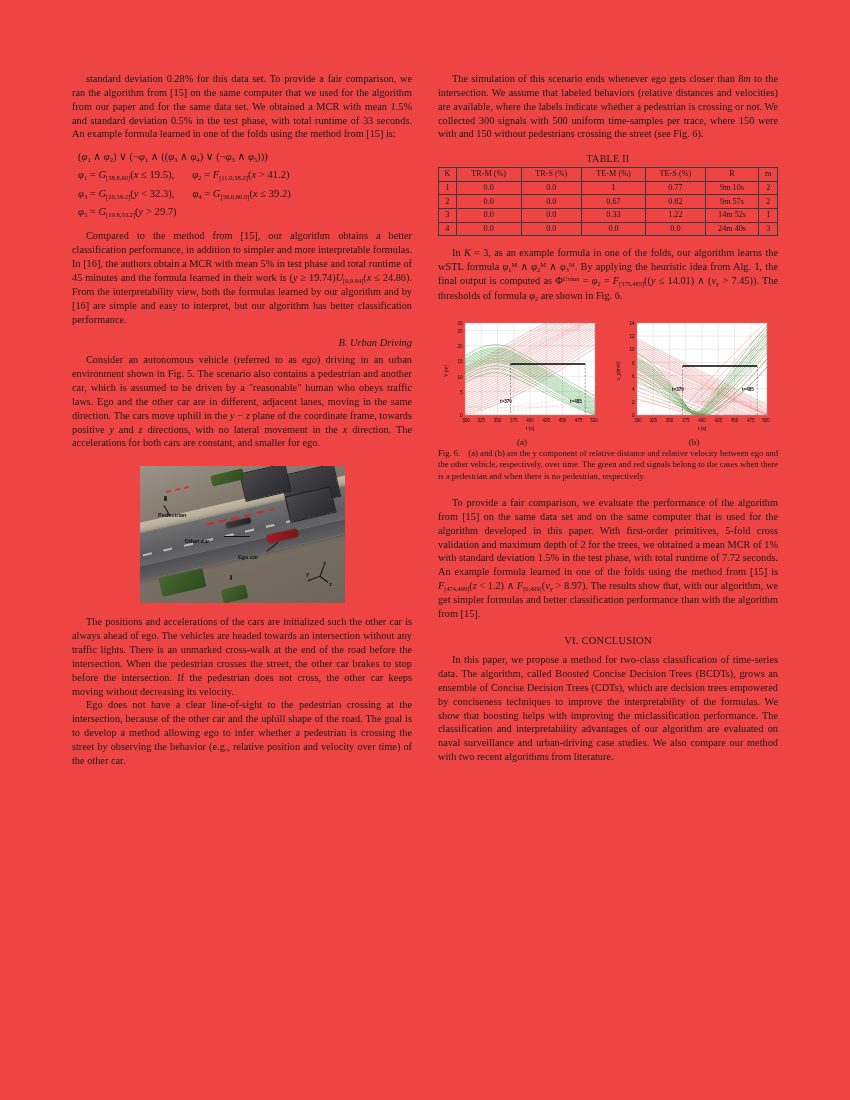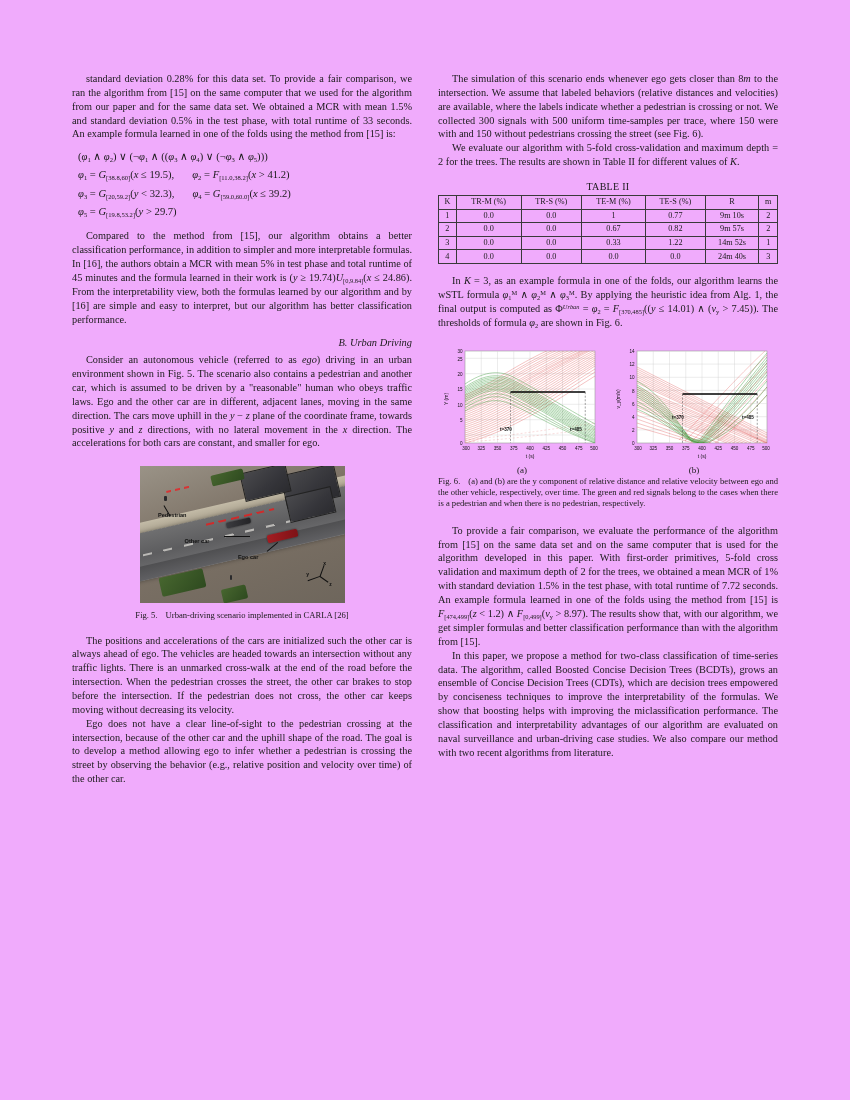--- a/index.html
+++ b/index.html
@@ -13,21 +13,21 @@
     font-family: "Liberation Serif", serif;
     color: #1a1a1a;
     position: relative;
     overflow: hidden;
   }
   .page {
     position: absolute;
     left: 0; top: 0;
     width: 850px;
     height: 1100px;
-    background: #f0abfc;
+    background: #ef4444;
   }
   .columns {
     position: absolute;
     left: 72px;
     top: 72px;
     width: 706px;
     display: flex;
     gap: 26px;
   }
   .col {
@@ -320,34 +320,32 @@
           <div class="lbl lbl-ego">Ego car</div>
           <div class="axes">
             <div class="axline" style="left:14px; top:16px; width:12px; transform:rotate(-70deg);"></div>
             <div class="axline" style="left:14px; top:16px; width:13px; transform:rotate(160deg);"></div>
             <div class="axline" style="left:14px; top:16px; width:10px; transform:rotate(35deg);"></div>
             <span style="left:17px; top:0px;">x</span>
             <span style="left:0px; top:11px;">y</span>
             <span style="left:23px; top:21px;">z</span>
           </div>
         </div>
-        <p class="fig-cap fig-cap-center"><span class="fignum">Fig. 5.</span><span>Urban-driving scenario implemented in CARLA [26]</span></p>
       </div>
 
       <p style="margin-top:12px;">The positions and accelerations of the cars are initialized such the other car is always ahead of ego. The vehicles are headed towards an intersection without any traffic lights. There is an unmarked cross-walk at the end of the road before the intersection. When the pedestrian crosses the street, the other car brakes to stop before the intersection. If the pedestrian does not cross, the other car keeps moving without decreasing its velocity.</p>
 
       <p>Ego does not have a clear line-of-sight to the pedestrian crossing at the intersection, because of the other car and the uphill shape of the road. The goal is to develop a method allowing ego to infer whether a pedestrian is crossing the street by observing the behavior (e.g., relative position and velocity over time) of the other car.</p>
 
     </div>
 
     <div class="col">
 
       <p>The simulation of this scenario ends whenever ego gets closer than 8<span class="mi">m</span> to the intersection. We assume that labeled behaviors (relative distances and velocities) are available, where the labels indicate whether a pedestrian is crossing or not. We collected 300 signals with 500 uniform time-samples per trace, where 150 were with and 150 without pedestrians crossing the street (see Fig. 6).</p>
 
-      <p>We evaluate our algorithm with 5-fold cross-validation and maximum depth = 2 for the trees. The results are shown in Table II for different values of <span class="mi">K</span>.</p>
 
       <div class="table-title">TABLE II</div>
       <table class="t2">
         <thead>
           <tr>
             <th>K</th>
             <th>TR-M (%)</th>
             <th>TR-S (%)</th>
             <th>TE-M (%)</th>
             <th>TE-S (%)</th>
@@ -620,18 +618,19 @@
             <text class="axfont" x="9" y="54" text-anchor="middle" transform="rotate(-90 9 54)">v_y(m/s)</text>
           </svg>
           <div class="plot-sub">(b)</div>
         </div>
       </div>
 
       <p class="fig-cap" style="margin-top:1px;"><span class="fignum">Fig. 6.</span><span>(a) and (b) are the y component of relative distance and relative velocity between ego and the other vehicle, respectively, over time. The green and red signals belong to the cases when there is a pedestrian and when there is no pedestrian, respectively.</span></p>
 
       <p style="margin-top:14px;">To provide a fair comparison, we evaluate the performance of the algorithm from [15] on the same data set and on the same computer that is used for the algorithm developed in this paper. With first-order primitives, 5-fold cross validation and maximum depth of 2 for the trees, we obtained a mean MCR of 1% with standard deviation 1.5% in the test phase, with total runtime of 7.72 seconds. An example formula learned in one of the folds using the method from [15] is <span class="mi">F</span><sub>[474,499]</sub>(<span class="mi">z</span> &lt; 1.2) ∧ <span class="mi">F</span><sub>[0,499]</sub>(<span class="mi">v</span><sub>y</sub> &gt; 8.97). The results show that, with our algorithm, we get simpler formulas and better classification performance than with the algorithm from [15].</p>
 
+      <p class="sec-head-c">VI.  CONCLUSION</p>
 
       <p>In this paper, we propose a method for two-class classification of time-series data. The algorithm, called Boosted Concise Decision Trees (BCDTs), grows an ensemble of Concise Decision Trees (CDTs), which are decision trees empowered by conciseness techniques to improve the interpretability of the formulas. We show that boosting helps with improving the miclassification performance. The classification and interpretability advantages of our algorithm are evaluated on naval surveillance and urban-driving case studies. We also compare our method with two recent algorithms from literature.</p>
 
     </div>
   </div>
 </div>
 
 </body></html>

